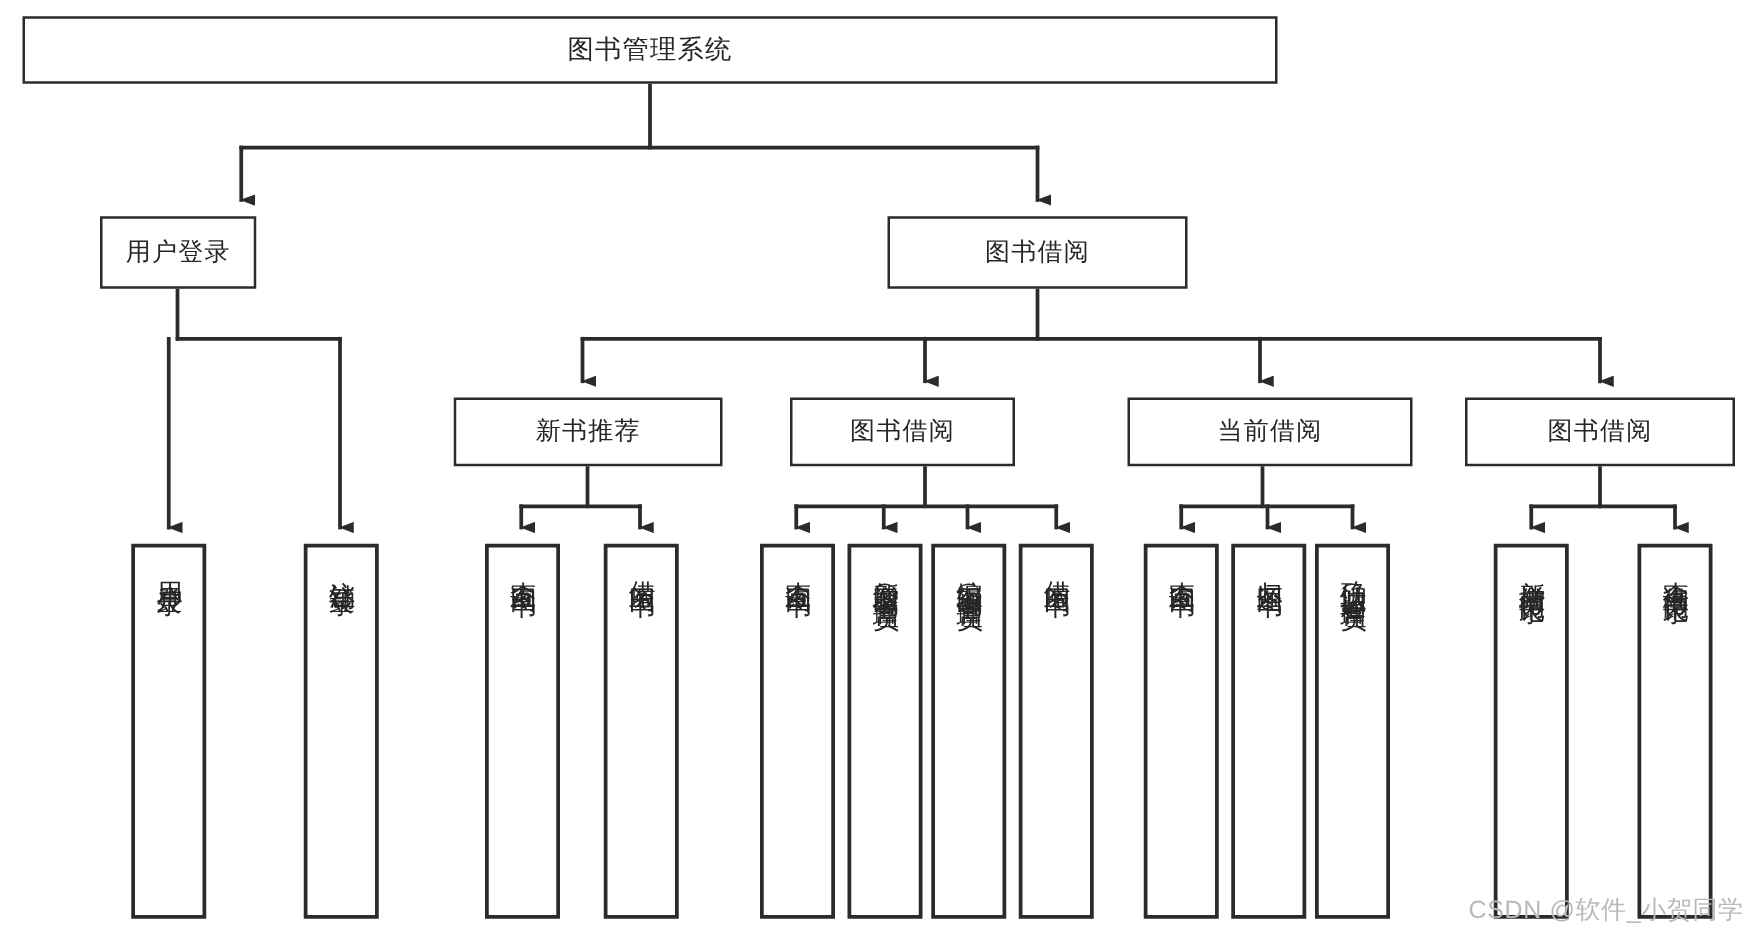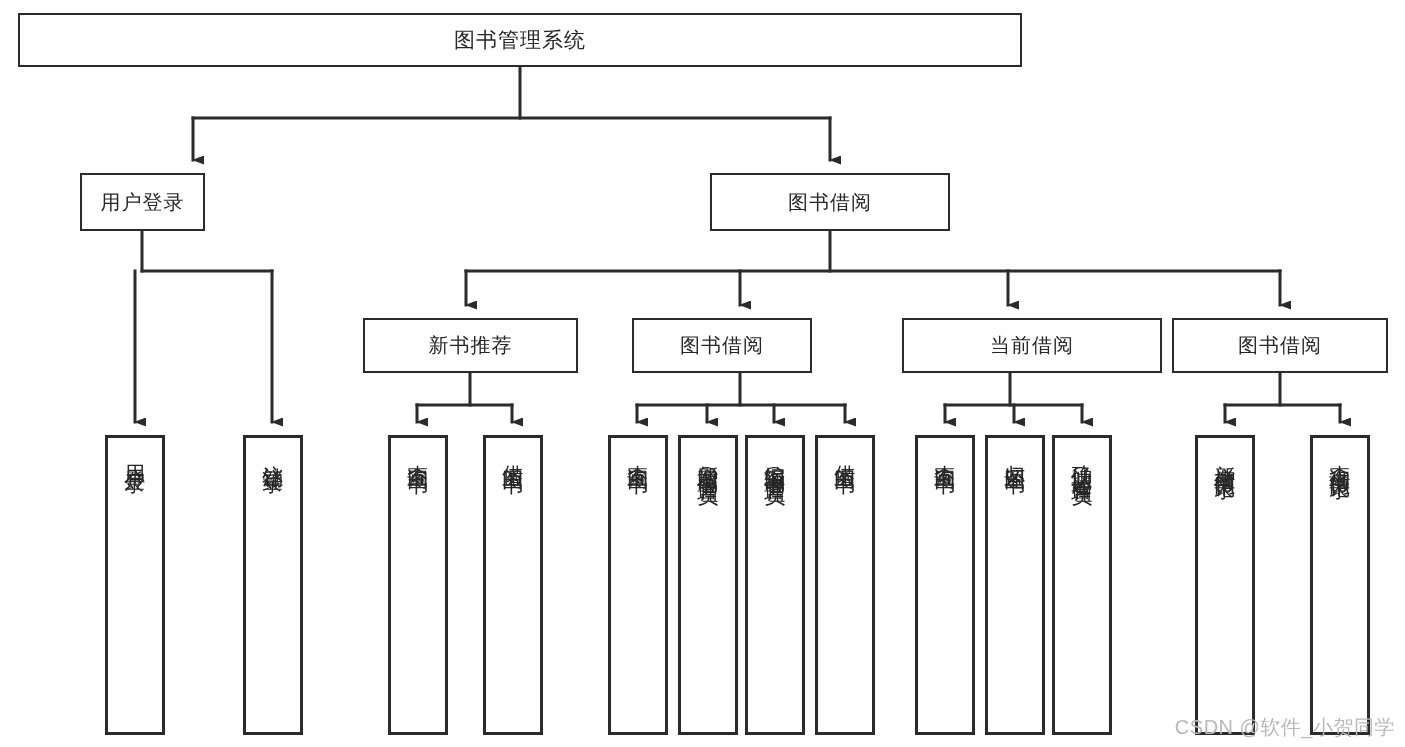--- a/index.html
+++ b/index.html
@@ -118,21 +118,21 @@
   <div class="node lvl2" style="left: 710px; top: 173px; width: 240px; height: 58px;">
     <span class="label">图书借阅</span>
   </div>
 
   <div class="node lvl3" style="left: 363px; top: 318px; width: 215px; height: 55px;">
     <span class="label">新书推荐</span>
   </div>
   <div class="node lvl3" style="left: 632px; top: 318px; width: 180px; height: 55px;">
     <span class="label">图书借阅</span>
   </div>
-  <div class="node lvl3" style="left: 902px; top: 318px; width: 260px; height: 55px;">
+  <div class="node lvl3" style="left: 902px; top: 318px; width: 228px; height: 55px;">
     <span class="label">当前借阅</span>
   </div>
   <div class="node lvl3" style="left: 1172px; top: 318px; width: 216px; height: 55px;">
     <span class="label">图书借阅</span>
   </div>
 
   <div class="node leaf" style="left: 105px; top: 435px; width: 60px; height: 300px;">
     <span class="label">用户登录</span>
   </div>
   <div class="node leaf" style="left: 243px; top: 435px; width: 60px; height: 300px;">

